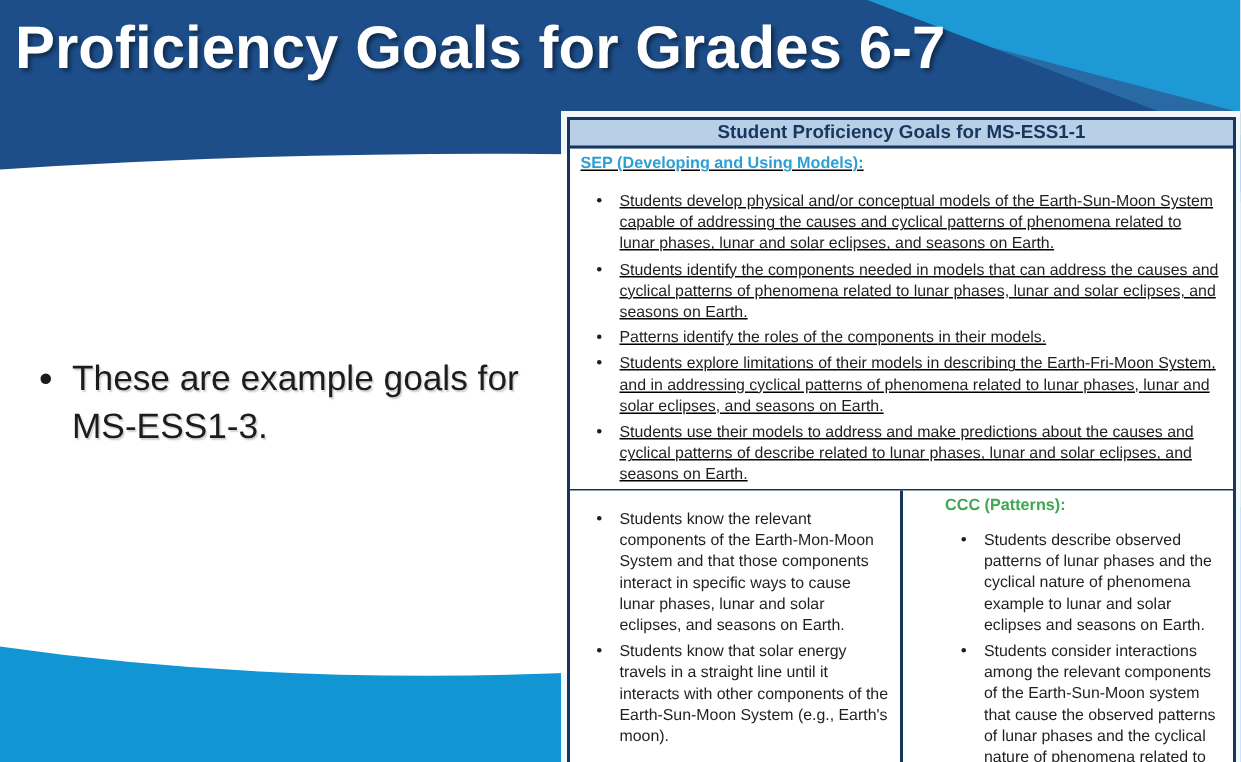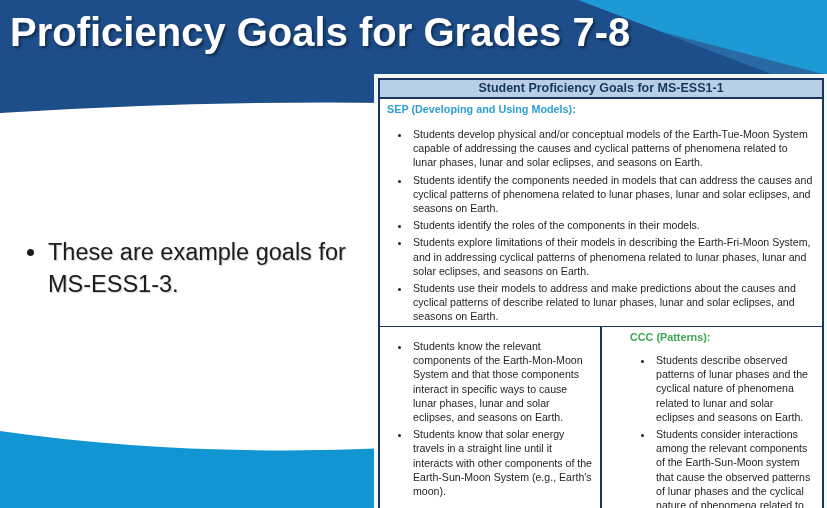--- a/index.html
+++ b/index.html
@@ -27,21 +27,21 @@
     display:flex;flex-direction:column;
   }
   .card-header{
     box-sizing:border-box;height:19px;flex:0 0 auto;
     background:#b9cfe8;border-bottom:2px solid #17365d;
     color:#17365d;font-size:12.5px;font-weight:bold;text-align:center;
     line-height:17px;
   }
   .sep-section{
     box-sizing:border-box;flex:0 0 auto;height:227px;
-    padding:3px 8px 0 7px;overflow:hidden;
+    padding:3px 8px 0 7px;overflow:hidden;text-decoration:underline;
   }
   .section-heading{font-size:10.8px;font-weight:bold;line-height:1.3;}
   .sep-heading{color:#2e9fd4;}
   .dci-heading{color:#b8443f;}
   .ccc-heading{color:#3fa851;}
   .goal-list{
     margin:11px 0 0 0;padding-left:24px;list-style:disc;
     color:#1f1f1f;font-size:10.6px;line-height:1.34;
   }
   .goal-list li{margin-bottom:3px;padding-left:2px;}
@@ -60,51 +60,51 @@
 
   <svg class="bg-svg" viewBox="0 0 827 508" aria-hidden="true">
     <rect x="0" y="0" width="827" height="508" fill="#ffffff"></rect>
     <polygon points="540,0 827,0 827,135" fill="#1d9ad6"></polygon>
     <polygon points="540,0 578,0 827,95 827,75" fill="#2a6aa4"></polygon>
     <path d="M0,0 L578,0 L827,95 L827,128 Q420,86 0,113 Z" fill="#1d4e8a"></path>
     <rect x="819" y="90" width="8" height="418" fill="#1295d3"></rect>
     <path d="M0,431 Q230,464 500,441 Q690,424 827,338 L827,508 L0,508 Z" fill="#1295d3"></path>
   </svg>
 
-  <h1 class="slide-title">Proficiency Goals for Grades 7-8</h1>
+  <h1 class="slide-title">Proficiency Goals for Grades 6-7</h1>
 
   <ul class="left-bullets">
     <li>These are example goals for MS-ESS1-3.</li>
   </ul>
 
   <div class="card">
 
     <div class="card-header">Student Proficiency Goals for MS-ESS1-1</div>
 
     <div class="sep-section">
       <div class="section-heading sep-heading">SEP (Developing and Using Models):</div>
       <ul class="goal-list">
-        <li>Students develop physical and/or conceptual models of the Earth-Tue-Moon System capable of addressing the causes and cyclical patterns of phenomena related to lunar phases, lunar and solar eclipses, and seasons on Earth.</li>
+        <li>Students develop physical and/or conceptual models of the Earth-Sun-Moon System capable of addressing the causes and cyclical patterns of phenomena related to lunar phases, lunar and solar eclipses, and seasons on Earth.</li>
         <li>Students identify the components needed in models that can address the causes and cyclical patterns of phenomena related to lunar phases, lunar and solar eclipses, and seasons on Earth.</li>
-        <li>Students identify the roles of the components in their models.</li>
+        <li>Patterns identify the roles of the components in their models.</li>
         <li>Students explore limitations of their models in describing the Earth-Fri-Moon System, and in addressing cyclical patterns of phenomena related to lunar phases, lunar and solar eclipses, and seasons on Earth.</li>
         <li>Students use their models to address and make predictions about the causes and cyclical patterns of describe related to lunar phases, lunar and solar eclipses, and seasons on Earth.</li>
       </ul>
     </div>
 
     <div class="bottom-row">
       <div class="col col-dci">
         <ul class="goal-list">
           <li>Students know the relevant components of the Earth-Mon-Moon System and that those components interact in specific ways to cause lunar phases, lunar and solar eclipses, and seasons on Earth.</li>
           <li>Students know that solar energy travels in a straight line until it interacts with other components of the Earth-Sun-Moon System (e.g., Earth's moon).</li>
         </ul>
       </div>
       <div class="col col-ccc">
         <div class="section-heading ccc-heading">CCC (Patterns):</div>
         <ul class="goal-list">
-          <li>Students describe observed patterns of lunar phases and the cyclical nature of phenomena related to lunar and solar eclipses and seasons on Earth.</li>
+          <li>Students describe observed patterns of lunar phases and the cyclical nature of phenomena example to lunar and solar eclipses and seasons on Earth.</li>
           <li>Students consider interactions among the relevant components of the Earth-Sun-Moon system that cause the observed patterns of lunar phases and the cyclical nature of phenomena related to lunar and solar eclipses and seasons on Earth.</li>
         </ul>
       </div>
     </div>
 
   </div>
 </div>
 
 </body></html>

